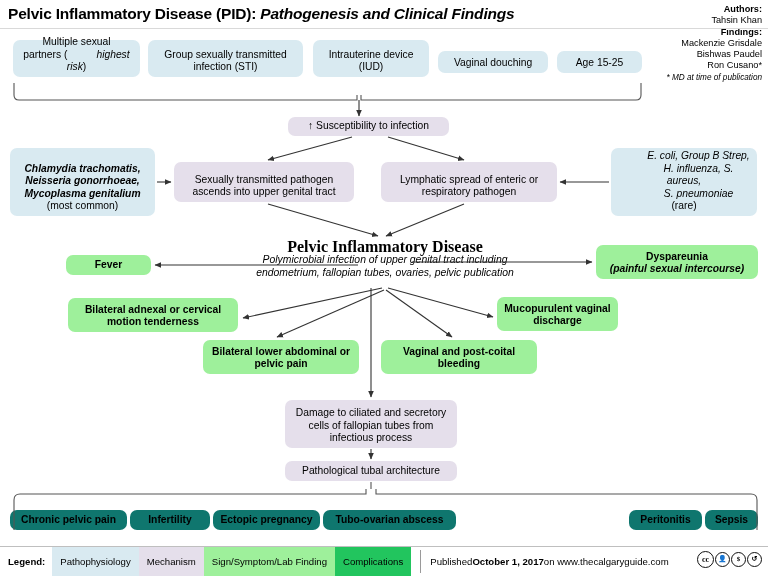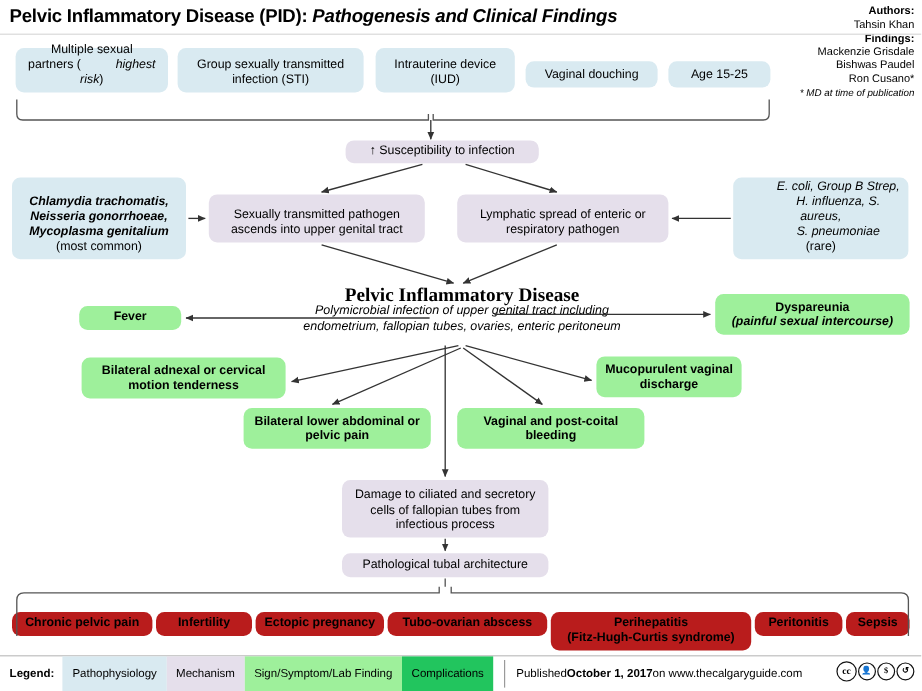--- a/index.html
+++ b/index.html
@@ -59,21 +59,21 @@
     align-items: flex-end;
     justify-content: center;
     text-align: center;
     font-size: 10.3px;
     line-height: 12.6px;
     padding: 3px 6px;
   }
   .patho  { background: #d9eaf1; }
   .mech   { background: #e5dfeb; }
   .sign   { background: #9ef09b; }
-  .comp   { background: #b91c1c; }
+  .comp   { background: #0f766e; }
 
   .b   { font-weight: bold; }
   .i   { font-style: italic; padding-left: 29px; }
   .bi  { font-weight: bold; font-style: italic; }
 
   
   #pidLabel {
     position: absolute;
     text-align: center;
     font-size: 10.4px;
@@ -230,21 +230,21 @@
     <span>Sexually transmitted pathogen ascends into upper genital tract</span>
   </div>
 
   <div class="node mech" style="left:381px; top:162px; width:176px; height:40px;">
     <span>Lymphatic spread of enteric or respiratory pathogen</span>
   </div>
 
   <div id="pidLabel" style="left:185px; top:240px; width:400px;">
     <div class="hdr">Pelvic Inflammatory Disease</div>
     <div class="sub">Polymicrobial infection of upper genital tract including</div>
-    <div class="sub">endometrium, fallopian tubes, ovaries, enteric peritoneum</div>
+    <div class="sub">endometrium, fallopian tubes, ovaries, pelvic publication</div>
   </div>
 
   <div class="node sign b" style="left:66px; top:255px; width:85px; height:20px;">
     <span>Fever</span>
   </div>
 
   <div class="node sign" style="left:596px; top:245px; width:162px; height:34px;">
     <div>
       <span class="b">Dyspareunia</span><br>
       <span class="bi">(painful sexual intercourse)</span>
@@ -284,26 +284,20 @@
   </div>
 
   <div class="node comp b" style="left:213px; top:510px; width:107px; height:20px;">
     <span>Ectopic pregnancy</span>
   </div>
 
   <div class="node comp b" style="left:323px; top:510px; width:133px; height:20px;">
     <span>Tubo-ovarian abscess</span>
   </div>
 
-  <div class="node comp b" style="left:459px; top:510px; width:167px; height:32px;">
-    <div>
-      <span>Perihepatitis</span><br>
-      <span>(Fitz-Hugh-Curtis syndrome)</span>
-    </div>
-  </div>
 
   <div class="node comp b" style="left:629px; top:510px; width:73px; height:20px;">
     <span>Peritonitis</span>
   </div>
 
   <div class="node comp b" style="left:705px; top:510px; width:53px; height:20px;">
     <span>Sepsis</span>
   </div>
 
   <svg id="wires" viewBox="0 0 768 576" xmlns="http://www.w3.org/2000/svg">

